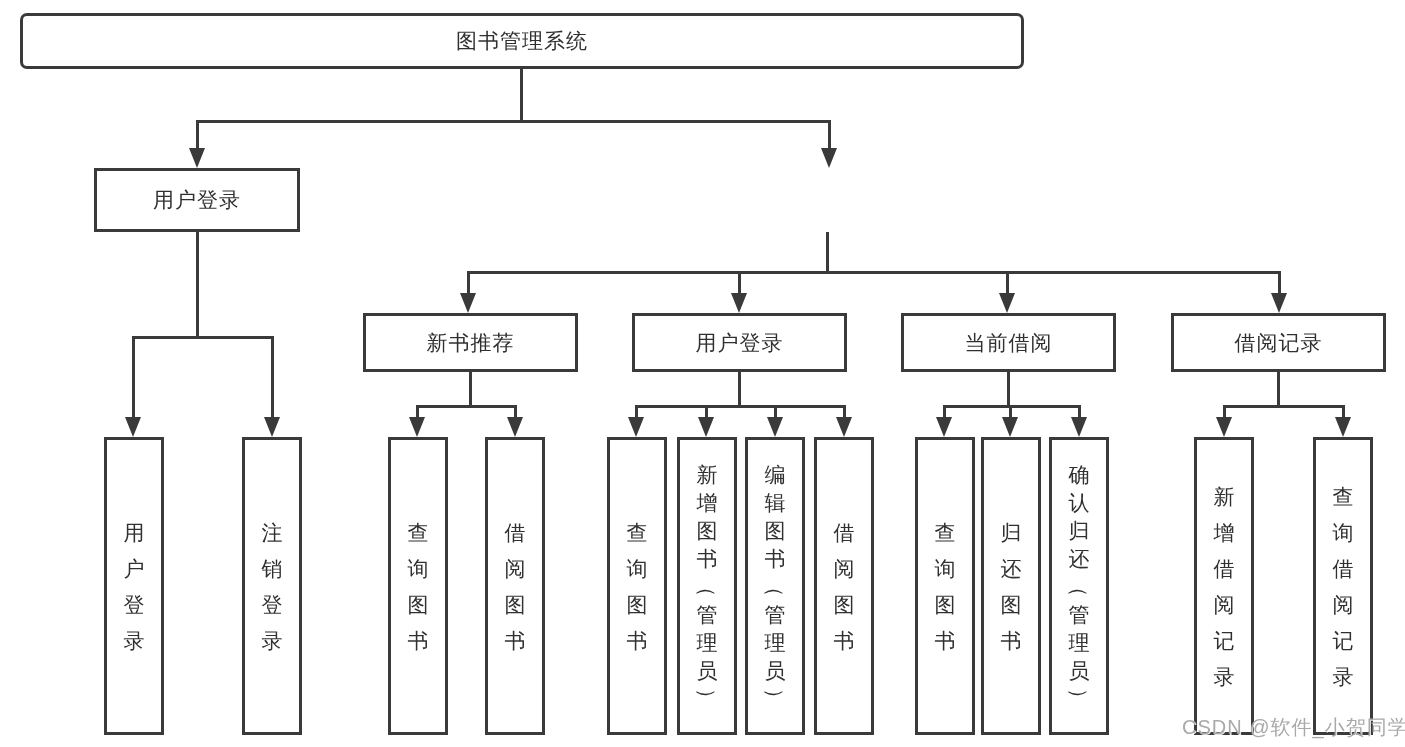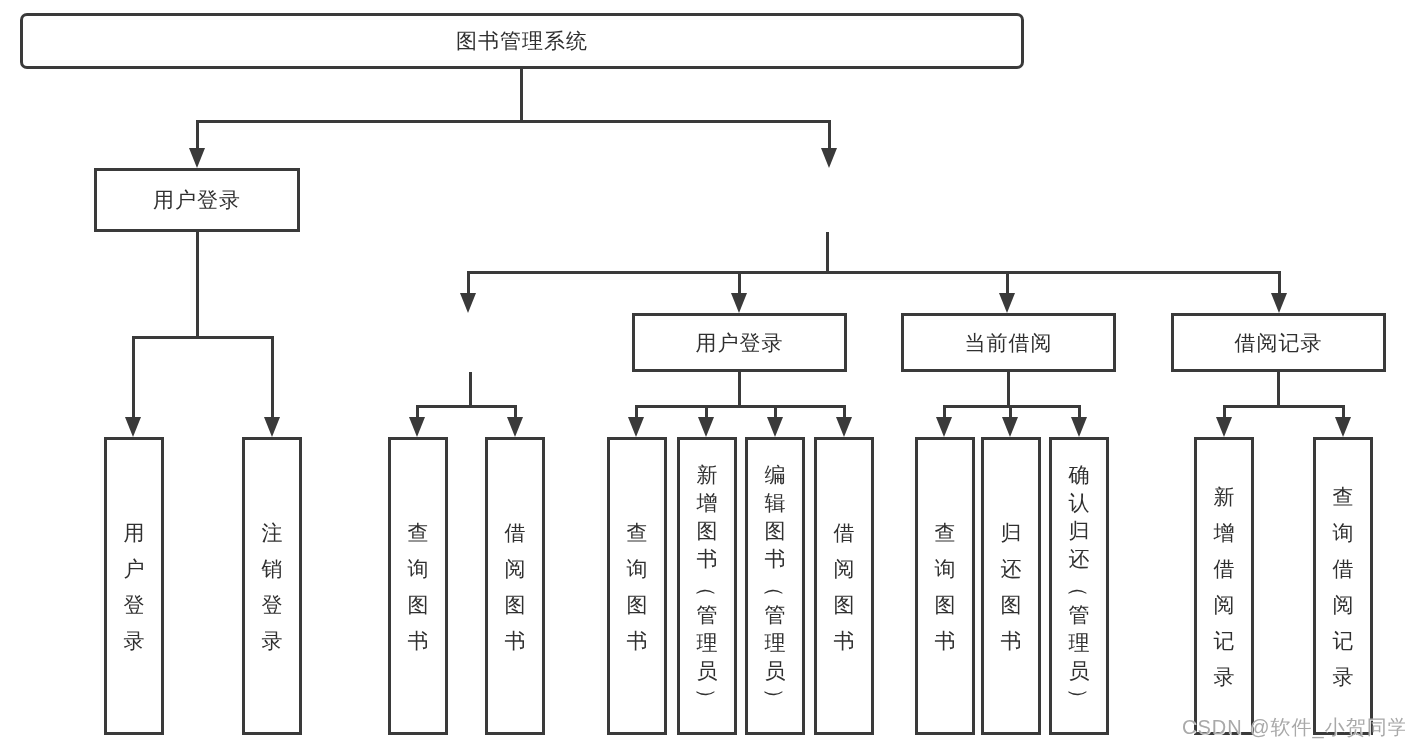--- a/index.html
+++ b/index.html
@@ -60,20 +60,21 @@
   <div class="hline" style="left:467px;top:271px;width:814px;"></div>
   <div class="vline" style="left:467px;top:271px;height:24px;"></div>
   <div class="arrow" style="left:460px;top:293px;"></div>
   <div class="vline" style="left:738px;top:271px;height:24px;"></div>
   <div class="arrow" style="left:731px;top:293px;"></div>
   <div class="vline" style="left:1006px;top:271px;height:24px;"></div>
   <div class="arrow" style="left:999px;top:293px;"></div>
   <div class="vline" style="left:1278px;top:271px;height:24px;"></div>
   <div class="arrow" style="left:1271px;top:293px;"></div>
 
+  <div class="box" style="left:363px;top:313px;width:215px;height:59px;">新书推荐</div>
   <div class="box" style="left:632px;top:313px;width:215px;height:59px;">用户登录</div>
   <div class="box" style="left:901px;top:313px;width:215px;height:59px;">当前借阅</div>
   <div class="box" style="left:1171px;top:313px;width:215px;height:59px;">借阅记录</div>
 
   <div class="vline" style="left:469px;top:372px;height:33px;"></div>
   <div class="hline" style="left:416px;top:405px;width:101px;"></div>
   <div class="vline" style="left:416px;top:405px;height:14px;"></div>
   <div class="arrow" style="left:409px;top:417px;"></div>
   <div class="vline" style="left:514px;top:405px;height:14px;"></div>
   <div class="arrow" style="left:507px;top:417px;"></div>

